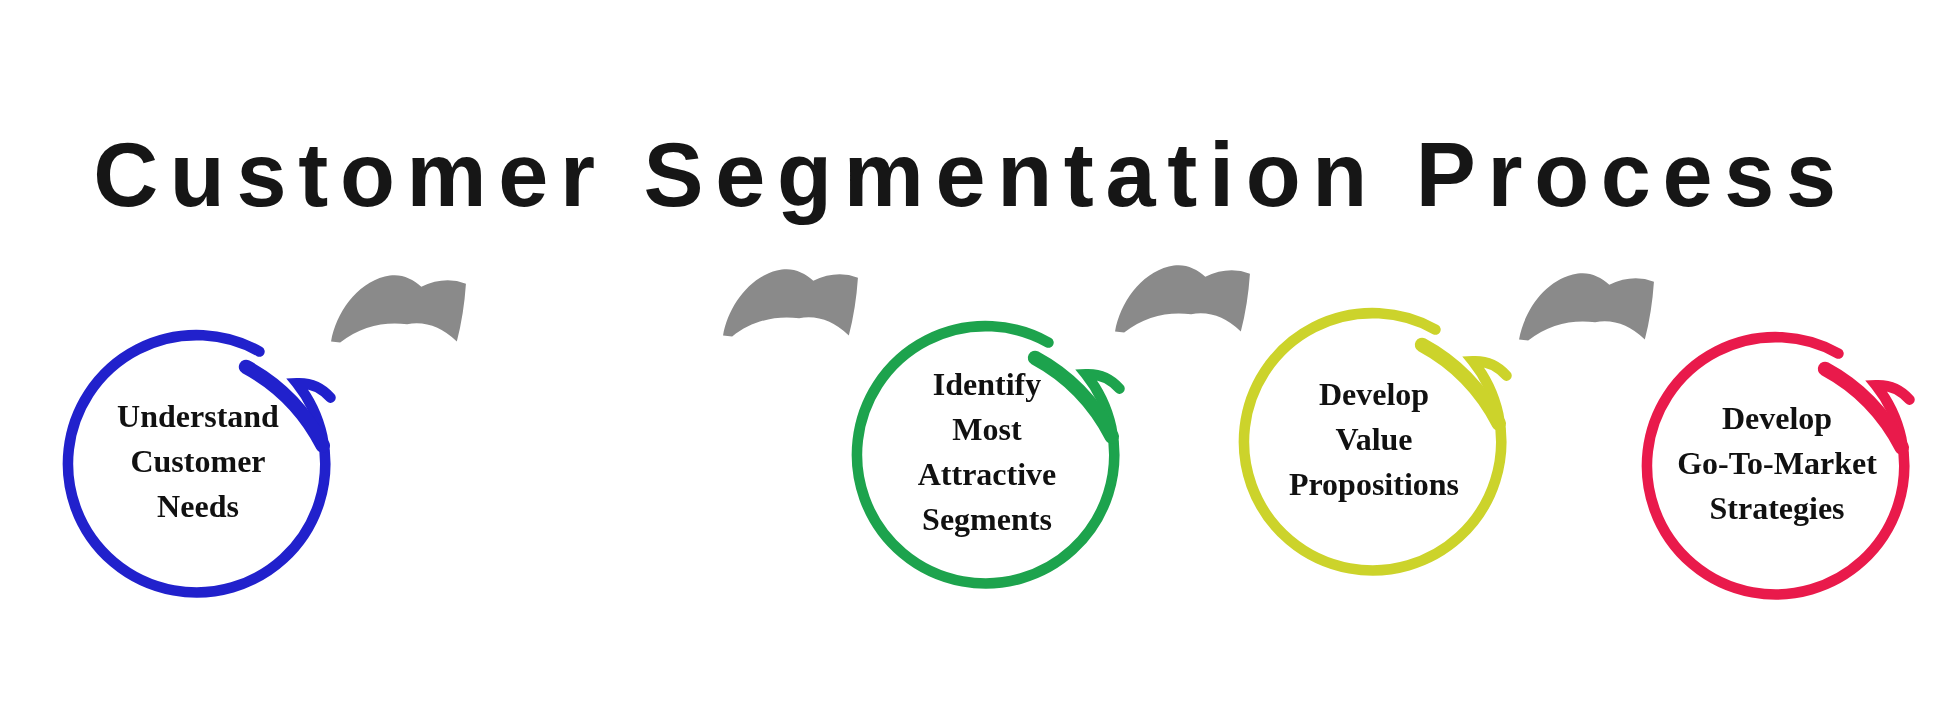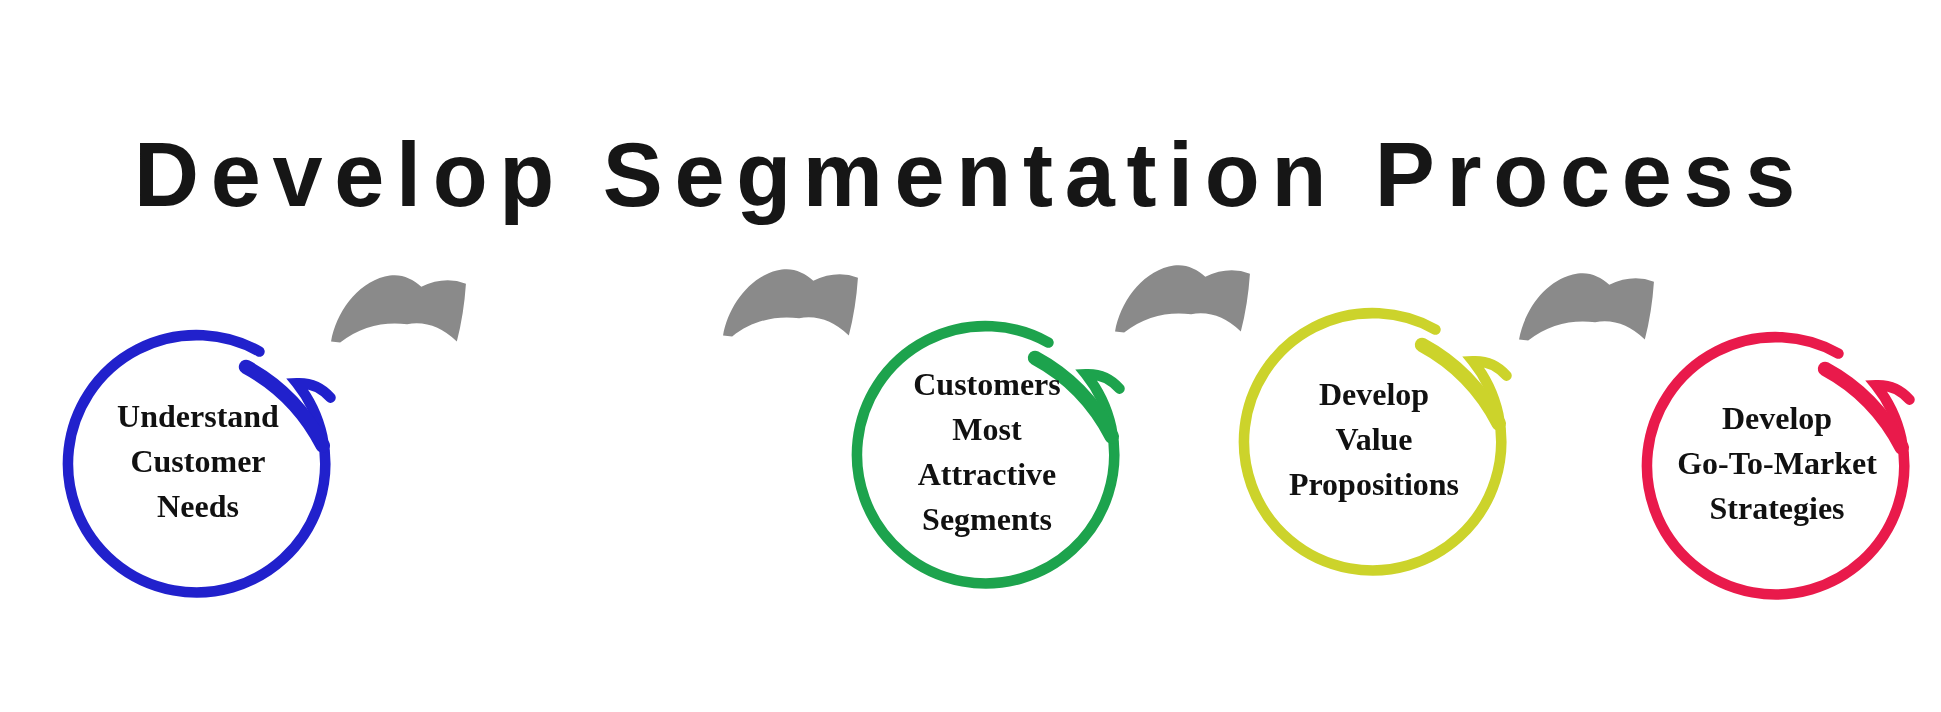--- a/index.html
+++ b/index.html
@@ -72,21 +72,21 @@
   .arrow-1 { left: 328px;  top: 268px; }
   .arrow-2 { left: 720px;  top: 262px; }
   .arrow-3 { left: 1112px; top: 258px; }
   .arrow-4 { left: 1516px; top: 266px; }
 </style>
 </head>
 <body>
 
 <div class="canvas">
 
-  <h1 class="page-title">Develop Segmentation Process</h1>
+  <h1 class="page-title">Customer Segmentation Process</h1>
 
   <div class="step step-1" style="color: rgb(33, 33, 204);">
     <svg class="ring" viewBox="0 0 300 300" fill="none">
       <path d="M288,84 Q274,68 253,69 A134,134 0 1 1 214,36" stroke="currentColor" stroke-width="11" stroke-linecap="round"></path>
       <path d="M200,52 Q252,80 280,134" stroke="currentColor" stroke-width="15" stroke-linecap="round"></path>
     </svg>
     <div class="step-label">Understand
 Customer
 Needs</div>
   </div>
@@ -102,21 +102,21 @@
     <svg viewBox="0 0 140 80">
       <path d="M3,72 C8,44 28,15 56,8 C70,4 82,9 92,18 Q115,7 136,15 Q134,45 127,72 Q104,50 78,55 C56,52 32,57 12,73 Z" fill="currentColor"></path>
     </svg>
   </div>
 
   <div class="step step-3" style="color: rgb(29, 163, 77);">
     <svg class="ring" viewBox="0 0 300 300" fill="none">
       <path d="M288,84 Q274,68 253,69 A134,134 0 1 1 214,36" stroke="currentColor" stroke-width="11" stroke-linecap="round"></path>
       <path d="M200,52 Q252,80 280,134" stroke="currentColor" stroke-width="15" stroke-linecap="round"></path>
     </svg>
-    <div class="step-label">Customers
+    <div class="step-label">Identify
 Most
 Attractive
 Segments</div>
   </div>
 
   <div class="arrow arrow-3" style="color: rgb(138, 138, 138);">
     <svg viewBox="0 0 140 80">
       <path d="M3,72 C8,44 28,15 56,8 C70,4 82,9 92,18 Q115,7 136,15 Q134,45 127,72 Q104,50 78,55 C56,52 32,57 12,73 Z" fill="currentColor"></path>
     </svg>
   </div>

